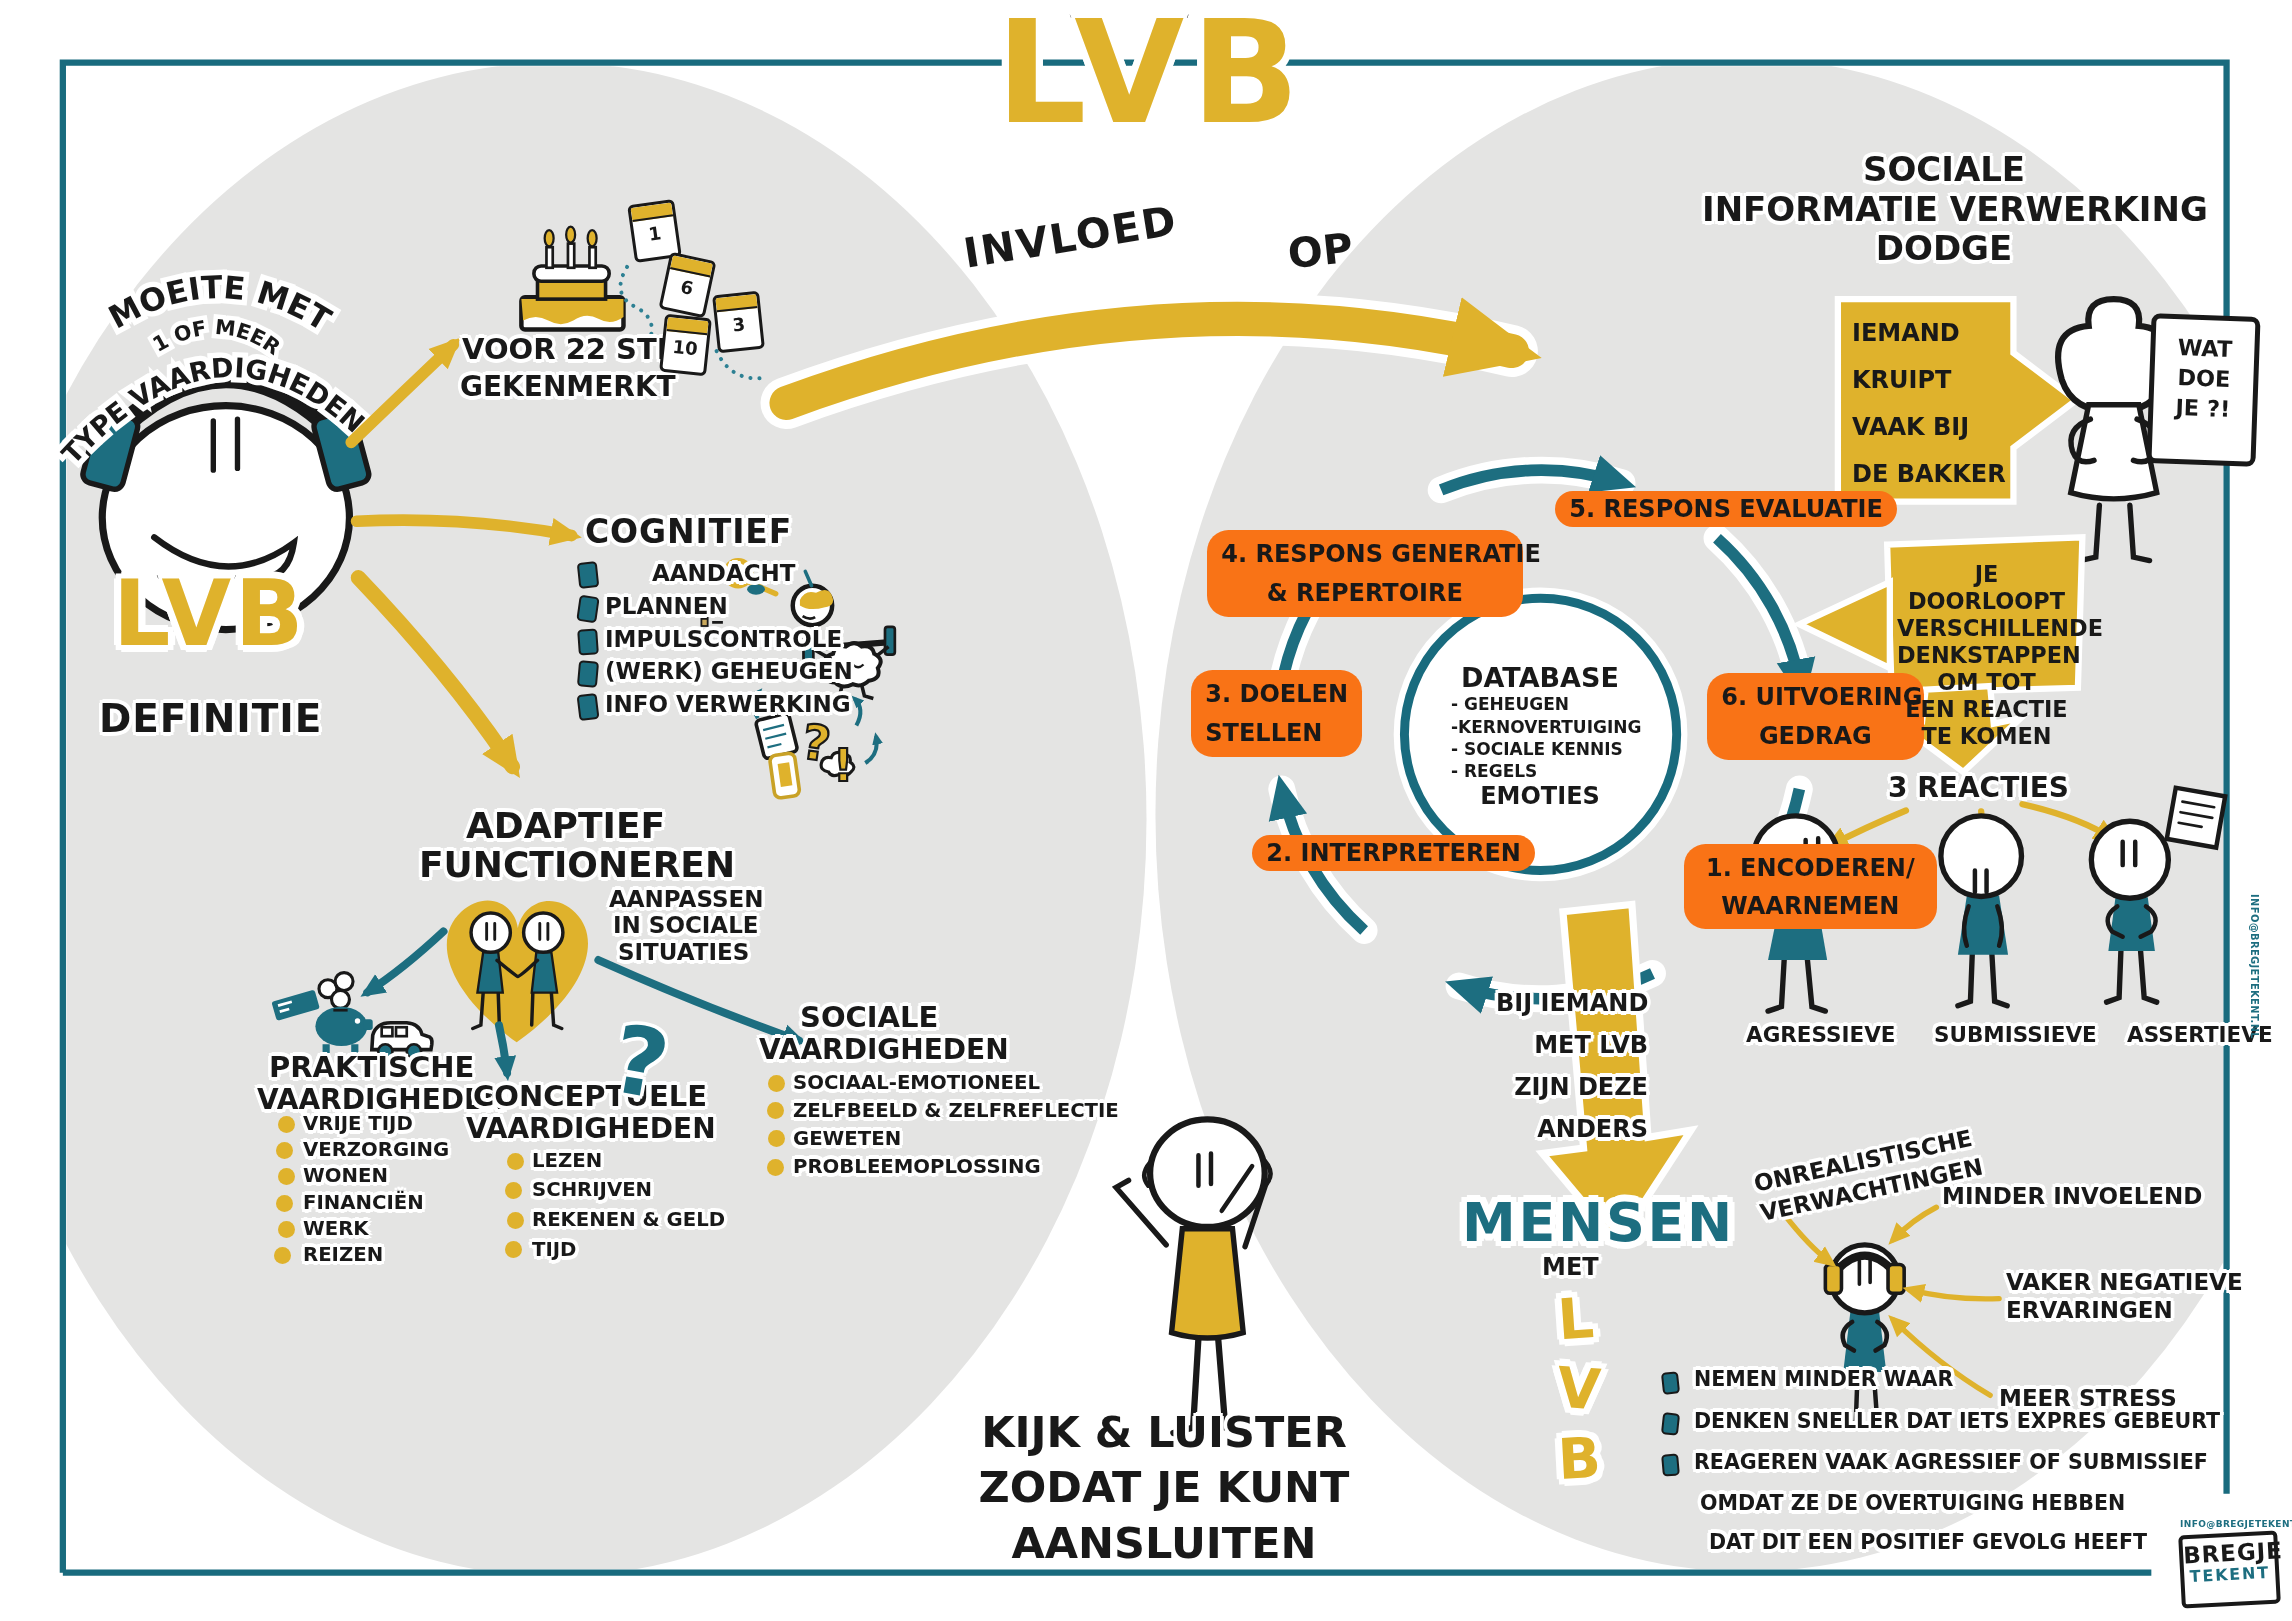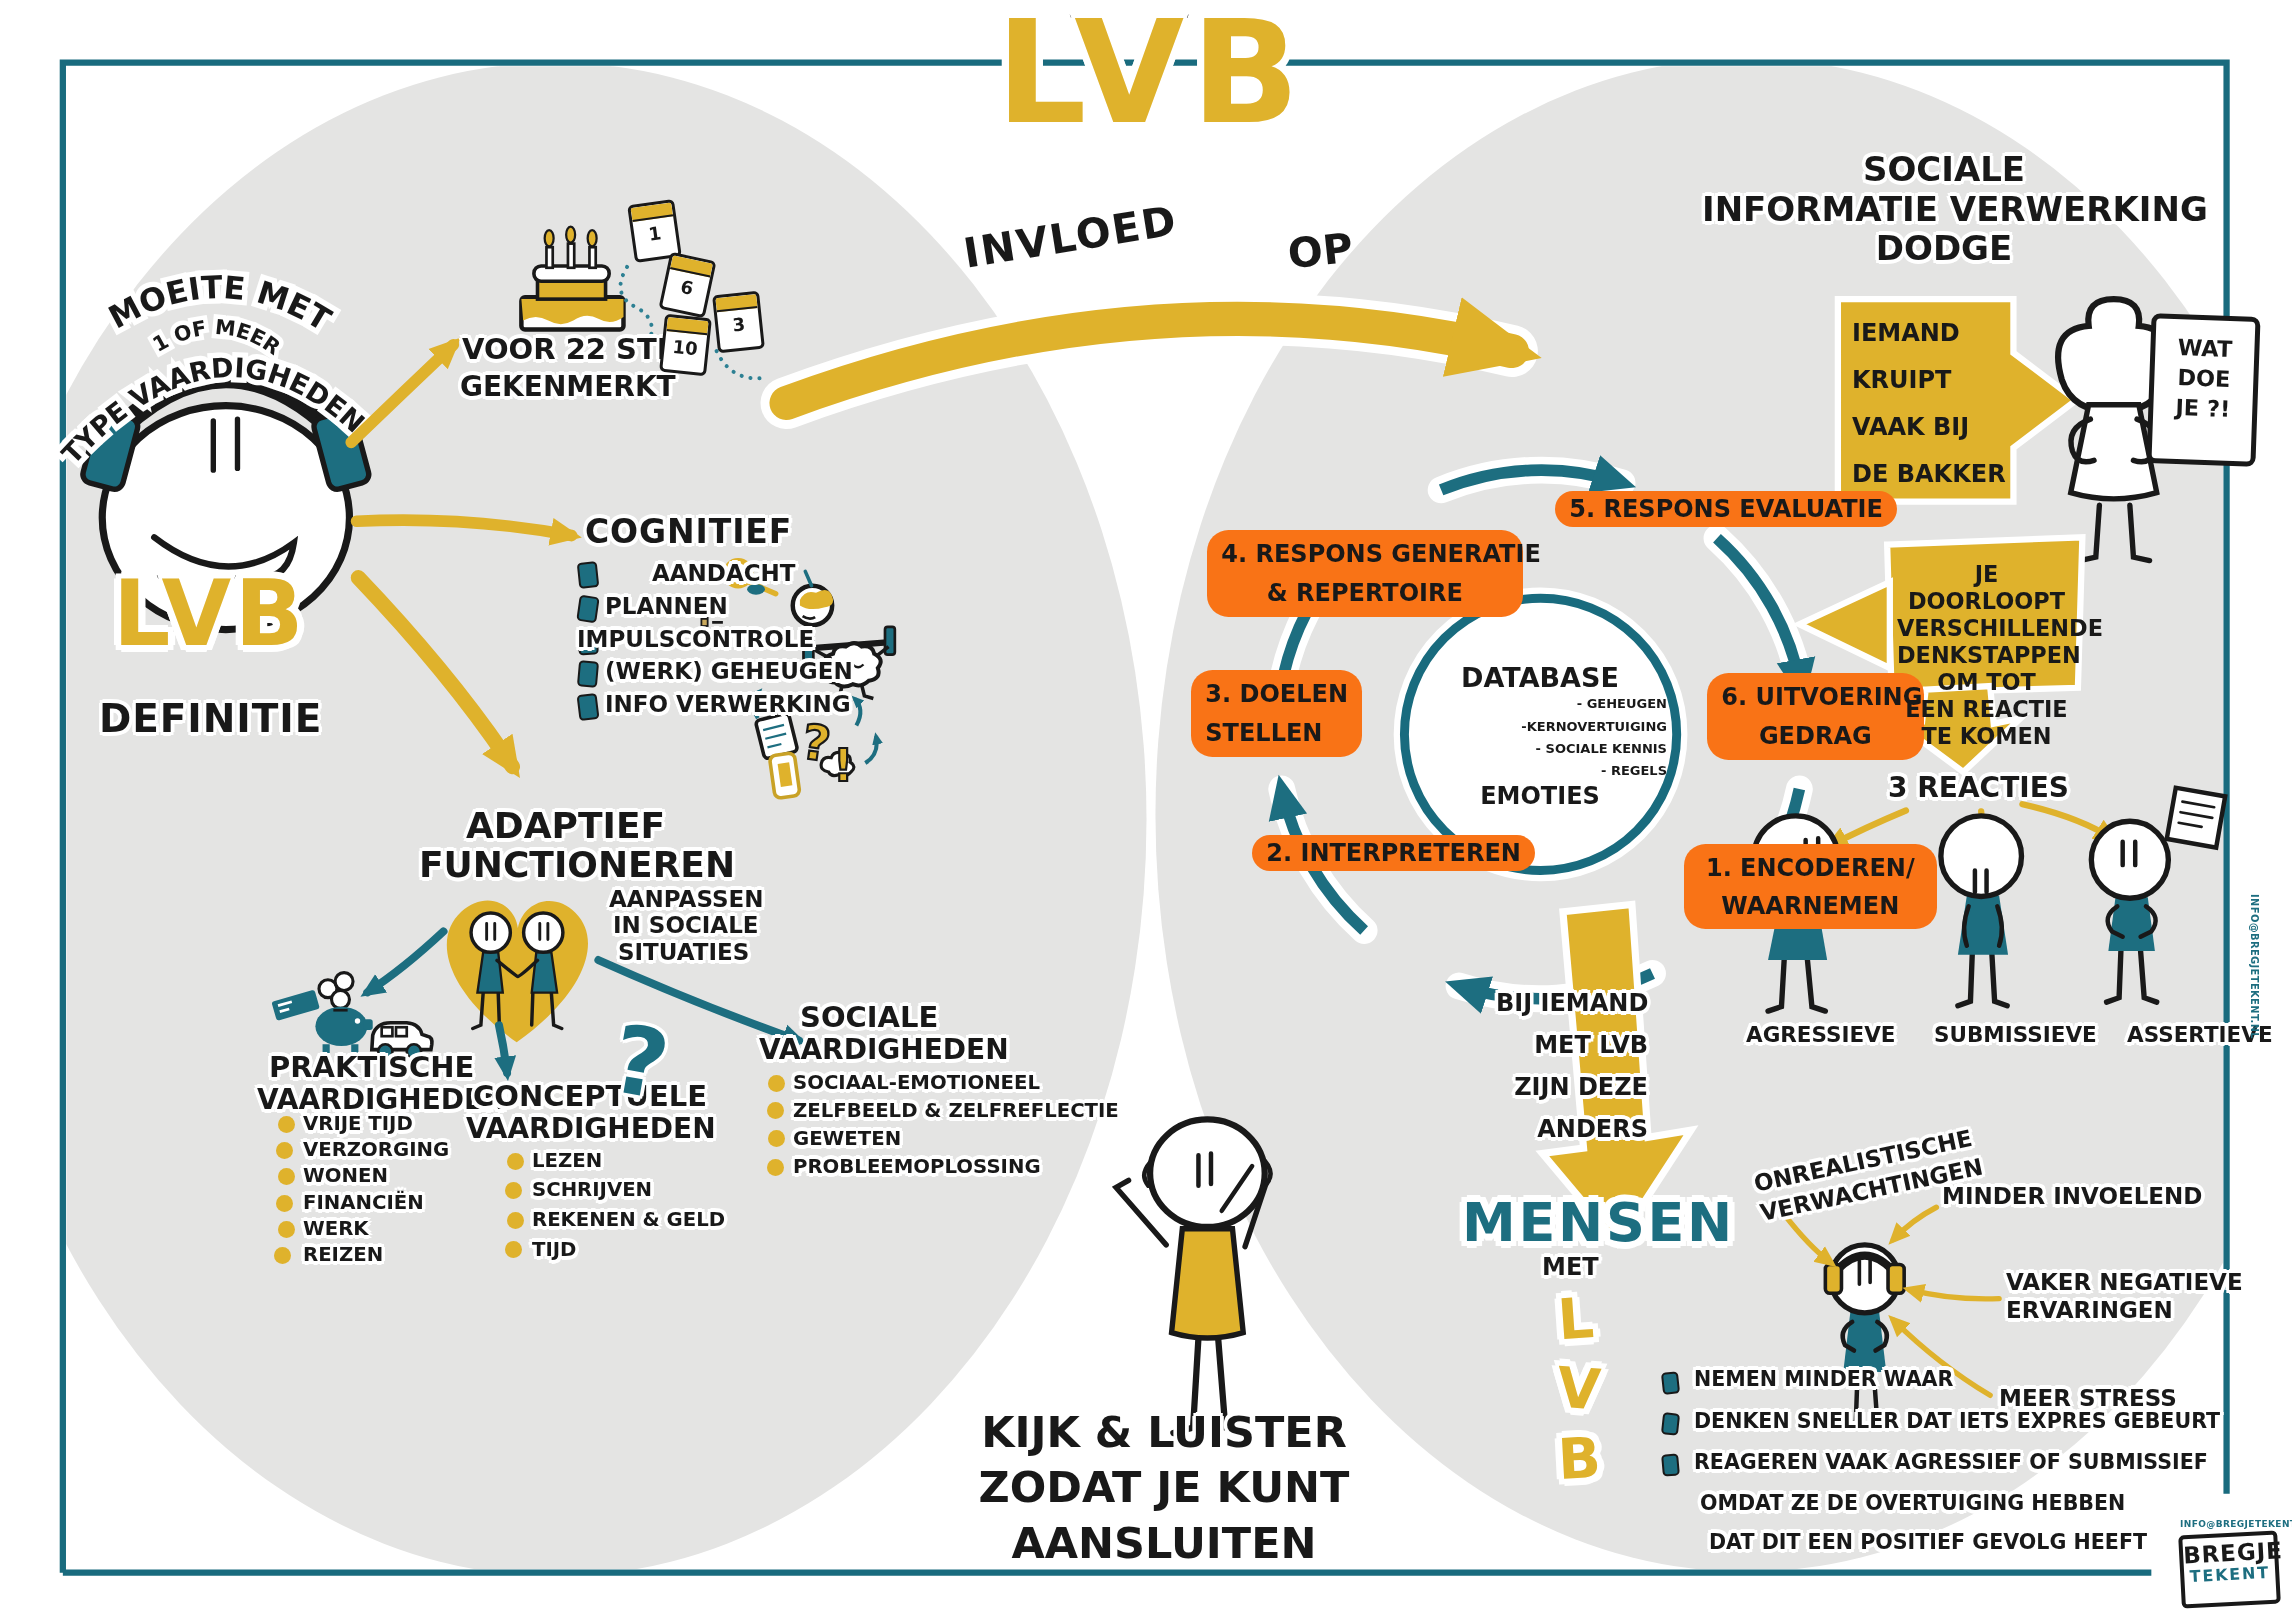--- a/index.html
+++ b/index.html
@@ -291,21 +291,21 @@
       <div class="bar"></div>
       <div class="num">10</div>
     </div>
 
   <div class="t h" style="left:585px;top:514px;font-size:33px;letter-spacing:0.9px;">COGNITIEF</div>
   <div class="sq" style="left:578px;top:562px;transform:rotate(-6deg);"></div>
   <div class="t h" style="left:605px;top:561px;font-size:23px;margin-left:47px;">AANDACHT</div>
   <div class="sq" style="left:578px;top:596px;transform:rotate(8deg);"></div>
   <div class="t h" style="left:605px;top:594px;font-size:23px;">PLANNEN</div>
   <div class="sq" style="left:578px;top:629px;transform:rotate(-4deg);"></div>
-  <div class="t h" style="left:577px;top:627px;font-size:23px;">IMPULSCONTROLE</div>
+  <div class="t h" style="left:605px;top:627px;font-size:23px;">IMPULSCONTROLE</div>
   <div class="sq" style="left:578px;top:661px;transform:rotate(5deg);"></div>
   <div class="t h" style="left:605px;top:659px;font-size:23px;">(WERK) GEHEUGEN</div>
   <div class="sq" style="left:578px;top:694px;transform:rotate(-7deg);"></div>
   <div class="t h" style="left:605px;top:692px;font-size:23px;">INFO VERWERKING</div>
 
   <div class="t h" style="left:466px;top:806px;font-size:36px;">ADAPTIEF</div>
   <div class="t h" style="left:419px;top:845px;font-size:36px;">FUNCTIONEREN</div>
   <div class="t h" style="left:609px;top:887px;font-size:23px;">AANPASSEN</div>
   <div class="t h" style="left:613px;top:913px;font-size:23px;">IN SOCIALE</div>
   <div class="t h" style="left:618px;top:940px;font-size:23px;">SITUATIES</div>
@@ -385,21 +385,21 @@
       <span class="line">&amp; REPERTOIRE</span>
   </div>
   <div class="t pill" style="left:1555px;top:491px;font-size:24px;">5. RESPONS EVALUATIE</div>
   <div class="t pill c" style="left:1707px;top:673px;width:188px;font-size:24px;line-height:39px;">
     <span class="line">6. UITVOERING</span>
       <span class="line">GEDRAG</span>
   </div>
 
   <div class="t c" style="left:1413px;top:663px;width:254px;white-space:normal;">
     <span class="line" style="font-size:27px;">DATABASE</span>
-    <span style="display:block;text-align:right;margin-left:38px;font-size:13px;line-height:22.4px;">
+    <span style="display:block;text-align:left;margin-left:38px;font-size:17px;line-height:22.4px;">
       <span class="line">- GEHEUGEN</span>
       <span class="line">-KERNOVERTUIGING</span>
       <span class="line">- SOCIALE KENNIS</span>
       <span class="line">- REGELS</span>
     </span>
     <span class="line" style="font-size:24px;">EMOTIES</span>
   </div>
 
   <div class="t c" style="left:1897px;top:561px;width:179px;font-size:22.4px;line-height:27px;white-space:normal;">
     <span class="line">JE DOORLOOPT</span>

